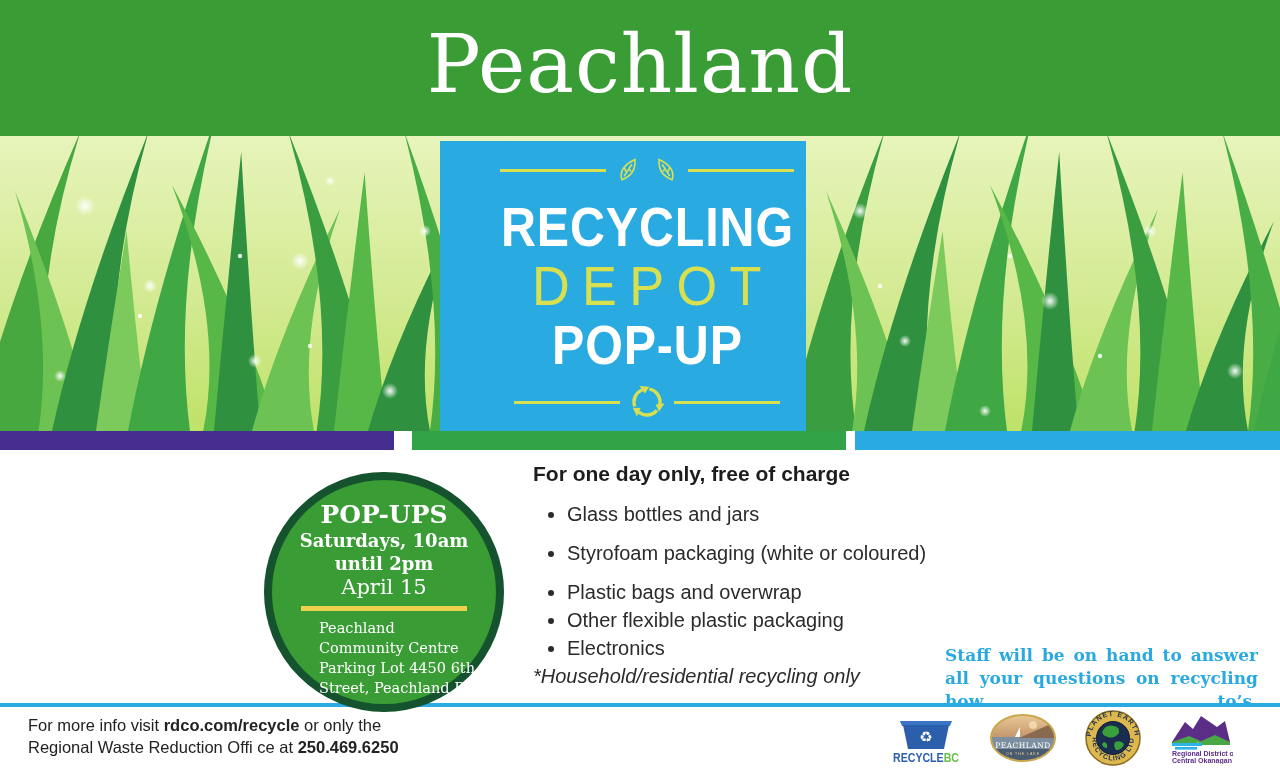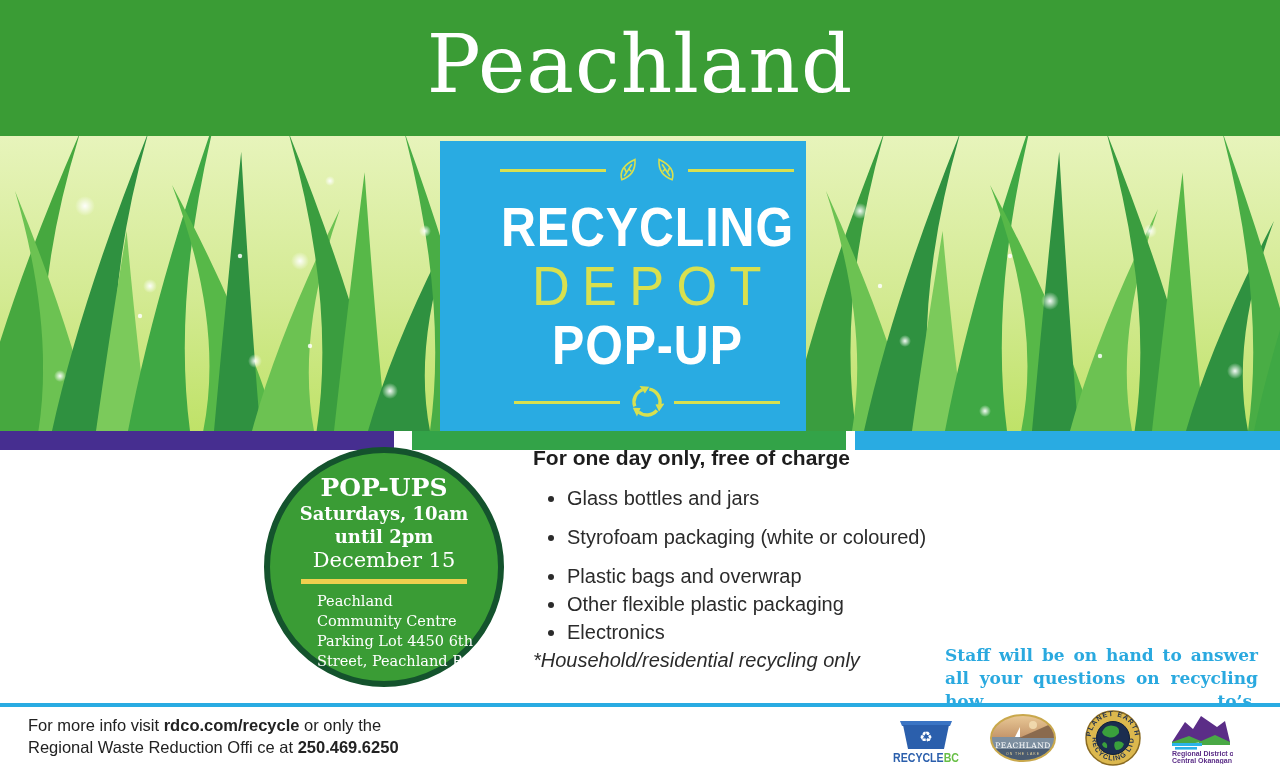--- a/index.html
+++ b/index.html
@@ -39,35 +39,35 @@
     transform:scaleX(0.95); letter-spacing:13px; text-indent:13px; white-space:nowrap;
   }
   .bb-line1 { margin-top:14px; }
   
   .stripe { position:absolute; top:431px; height:19px; }
   .stripe.purple { left:0; width:394px; background:#462e90; }
   .stripe.green  { left:412px; width:434px; background:#33a348; }
   .stripe.blue   { left:855px; width:425px; background:#29abe2; }
   
   .badge {
-    position:absolute; left:264px; top:447px; width:240px; height:240px;
-    border-radius:50%; border:6px solid #14532d; background:#3a9c35;
+    position:absolute; left:264px; top:472px; width:240px; height:240px;
+    border-radius:50%; border:8px solid #14532d; background:#3a9c35;
     color:#ffffff; font-family:"DejaVu Serif", serif; text-align:center;
     padding-top:21px; z-index:5;
   }
   .badge .b-title { font-size:25px; font-weight:bold; line-height:28px; }
   .badge .b-sched { font-size:18px; font-weight:bold; line-height:23px; }
   .badge .b-date  { font-size:21px; font-weight:normal; line-height:25px; }
   .badge .b-divider { width:166px; height:5px; background:#efd04e; margin:6px auto 7px; }
   .badge .b-address {
     text-align:left; font-size:14.5px; line-height:20px; padding-left:47px;
     font-weight:normal;
   }
   
-  .dropoff { position:absolute; left:533px; top:446px; width:470px; color:#1d1d1d; }
+  .dropoff { position:absolute; left:533px; top:462px; width:470px; color:#1d1d1d; }
   .dropoff h2 { font-size:21px; line-height:24px; font-weight:bold; color:#1d1d1d; }
   .dropoff ul { list-style:disc; margin-top:15px; padding-left:34px; }
   .dropoff li { font-size:20px; line-height:27px; color:#2b2b2b; }
   .dropoff li:nth-child(1), .dropoff li:nth-child(2) { margin-bottom:12px;margin-top:8px; }
   .dropoff li:nth-child(3), .dropoff li:nth-child(4) { margin-bottom:1px; }
   .dropoff .note { font-style:italic; font-size:20px; margin-top:3px; color:#2b2b2b; }
   
   .staff-note {
     position:absolute; left:945px; top:644px; width:313px;
     font-family:"DejaVu Serif", serif; font-weight:bold; font-size:17px;
@@ -195,21 +195,21 @@
   </div>
 
   <div class="stripe purple"></div>
   <div class="stripe green"></div>
   <div class="stripe blue"></div>
 
   <div class="badge">
     <div class="b-title">POP-UPS</div>
     <div class="b-sched">Saturdays, 10am</div>
     <div class="b-sched">until 2pm</div>
-    <div class="b-date">December 15</div>
+    <div class="b-date">April 15</div>
     <div class="b-divider"></div>
     <div class="b-address">
       <div>Peachland</div>
       <div>Community Centre</div>
       <div>Parking Lot 4450 6th</div>
       <div>Street, Peachland BC</div>
     </div>
   </div>
 
   <div class="dropoff">

